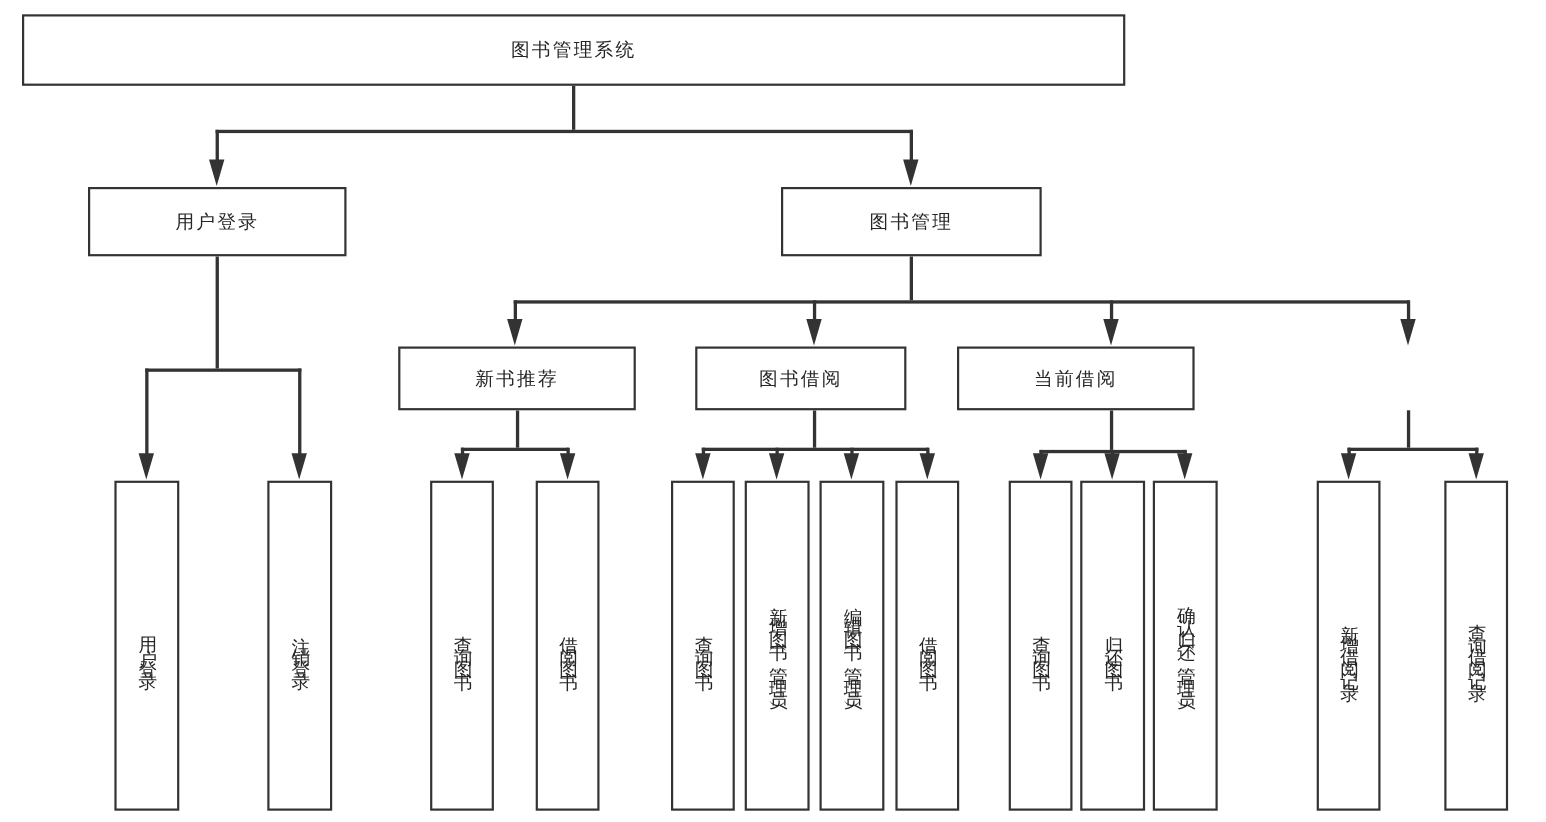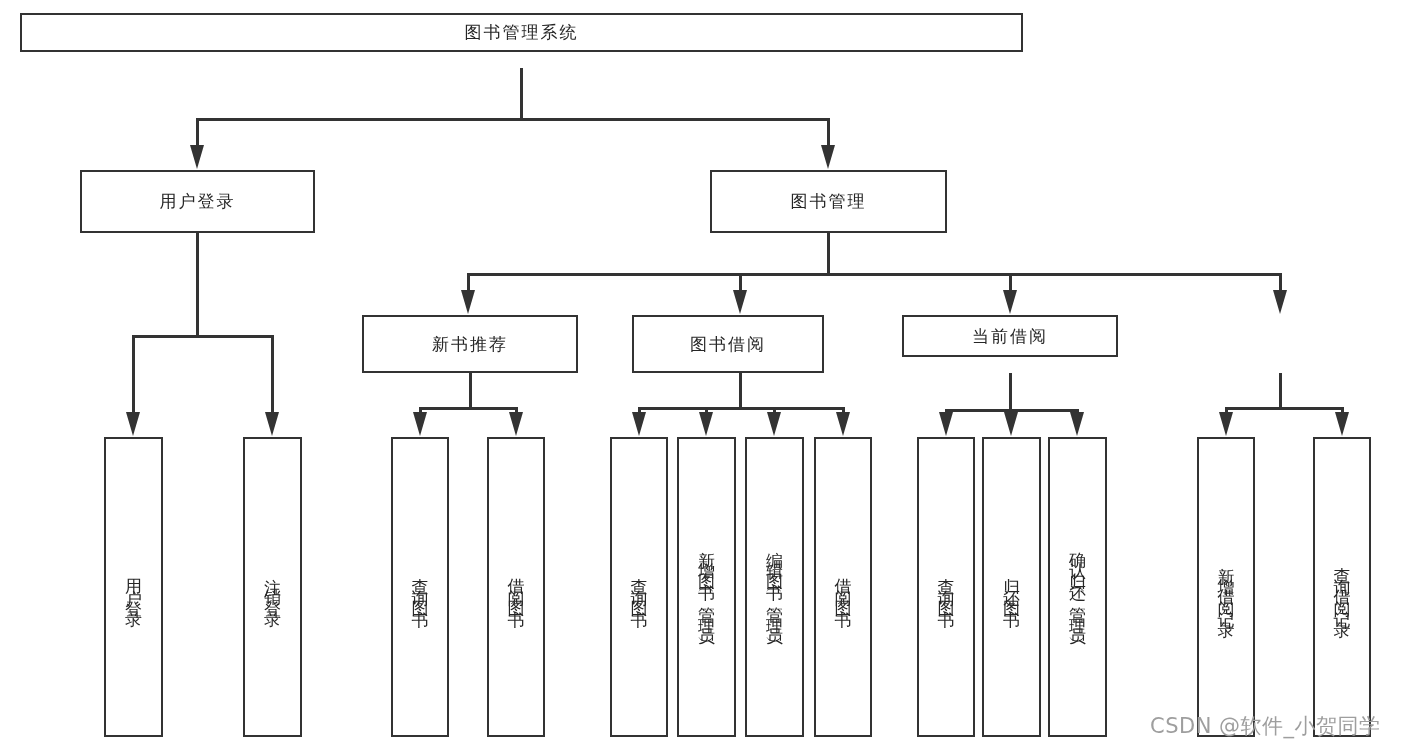--- a/index.html
+++ b/index.html
@@ -61,38 +61,38 @@
     letter-spacing: 0.5px;
     white-space: nowrap;
     z-index: 5;
   }
 </style>
 </head>
 <body>
 
 <div class="canvas">
 
-  <div class="box" style="left:20px;top:13px;width:1003px;height:39px">
+  <div class="box" style="left:20px;top:13px;width:1003px;height:65px">
     <span class="lbl">图书管理系统</span>
   </div>
 
   <div class="box" style="left:80px;top:170px;width:235px;height:63px">
     <span class="lbl">用户登录</span>
   </div>
   <div class="box" style="left:362px;top:315px;width:216px;height:58px">
     <span class="lbl">新书推荐</span>
   </div>
 
   <div class="box" style="left:710px;top:170px;width:237px;height:63px">
     <span class="lbl">图书管理</span>
   </div>
   <div class="box" style="left:632px;top:315px;width:192px;height:58px">
     <span class="lbl">图书借阅</span>
   </div>
-  <div class="box" style="left:902px;top:315px;width:216px;height:42px">
+  <div class="box" style="left:870px;top:315px;width:216px;height:58px">
     <span class="lbl">当前借阅</span>
   </div>
 
   <div class="box leaf" style="left:104px;top:437px;width:59px;height:300px">
     <span class="lbl">用户登录</span>
   </div>
   <div class="box leaf" style="left:243px;top:437px;width:59px;height:300px">
     <span class="lbl">注销登录</span>
   </div>
 
@@ -185,15 +185,14 @@
   <div class="shaft" style="left:1076px;top:409px;height:6px"></div>
   <div class="arrow" style="left:1070px;top:412px"></div>
 
   <div class="vline" style="left:1279px;top:373px;height:34px"></div>
   <div class="hline" style="left:1225px;top:407px;width:119px"></div>
   <div class="shaft" style="left:1225px;top:407px;height:8px"></div>
   <div class="arrow" style="left:1219px;top:412px"></div>
   <div class="shaft" style="left:1341px;top:407px;height:8px"></div>
   <div class="arrow" style="left:1335px;top:412px"></div>
 
-  <div class="watermark">CSDN @软件_小贺同学</div>
 
 </div>
 
 </body></html>

